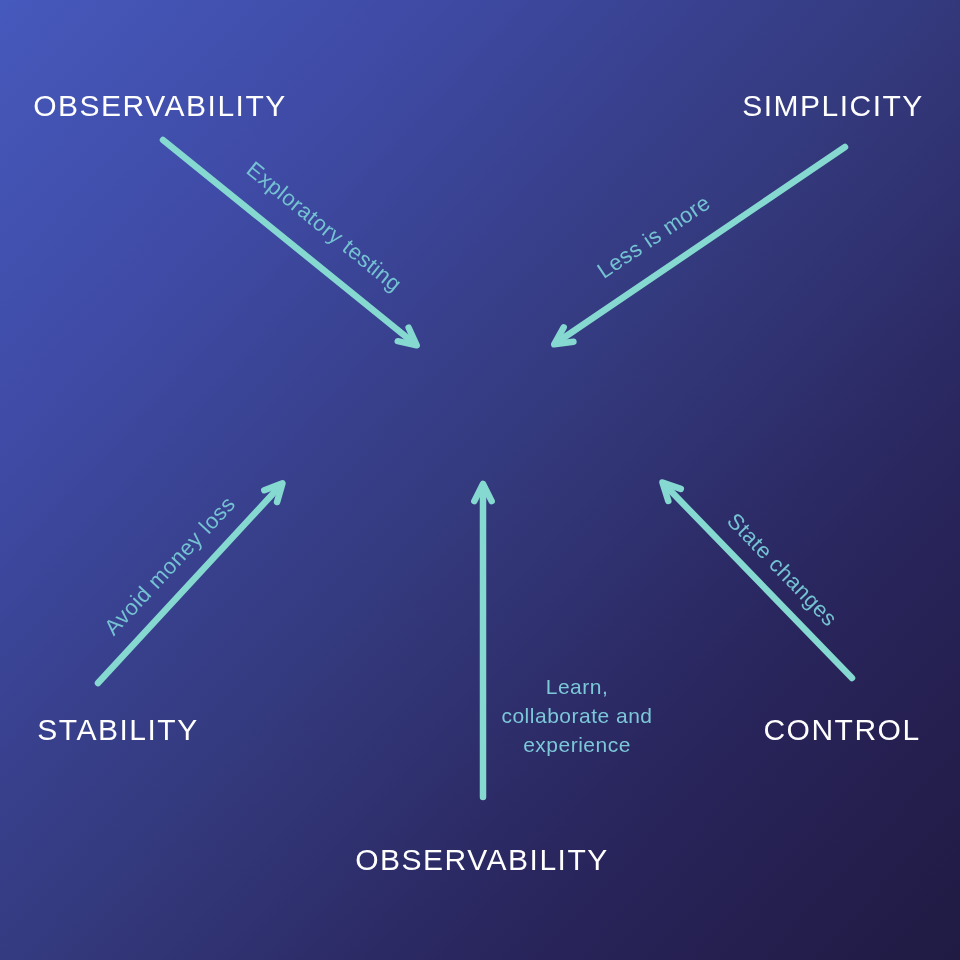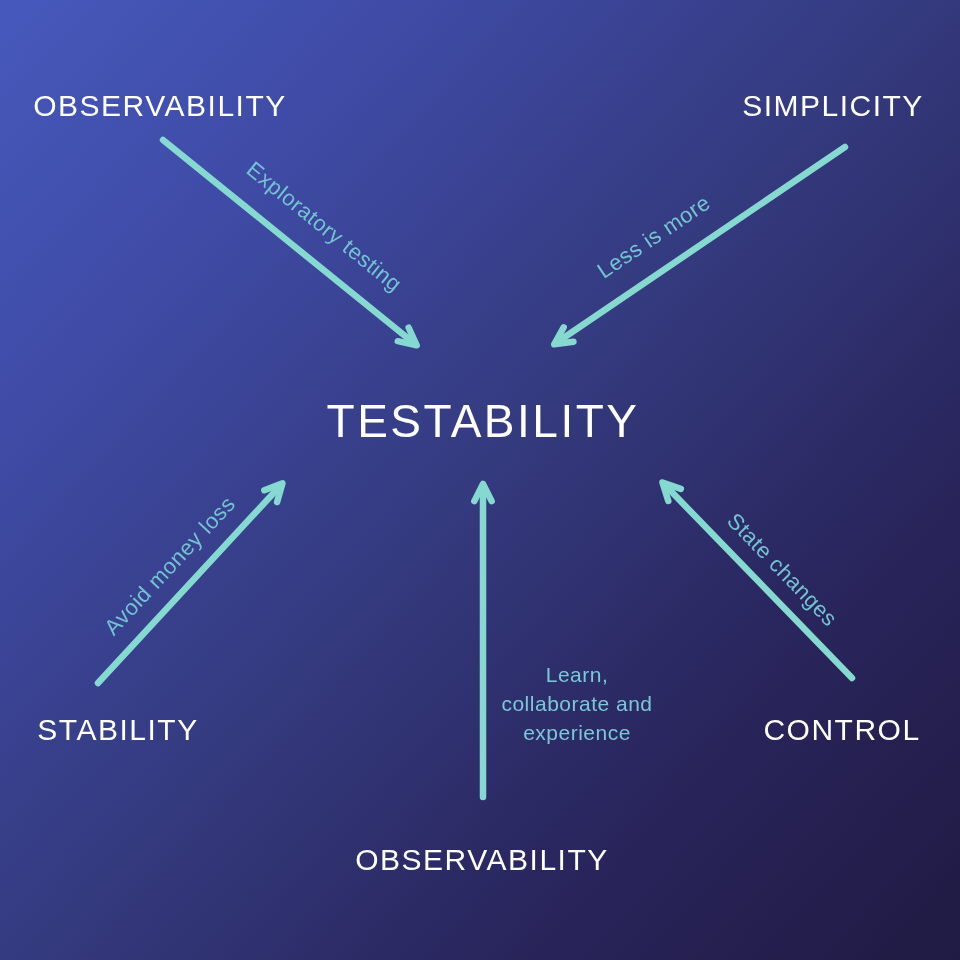--- a/index.html
+++ b/index.html
@@ -48,20 +48,21 @@
     letter-spacing: 0.5px;
     white-space: nowrap;
   }
 
   .edge-label--multiline {
     font-size: 21px;
     line-height: 1.38;
     text-align: center;
     white-space: pre-line;
     color: #7CC7D8;
+    margin-top: 12px;
   }
 </style>
 </head>
 <body>
 
 <div class="canvas">
 
   <svg class="arrow-layer" width="960" height="960" viewBox="0 0 960 960" aria-hidden="true">
     <defs>
       <marker id="arrowhead" viewBox="0 0 12 12" refX="9" refY="6" markerWidth="4" markerHeight="4" orient="auto-start-reverse">
@@ -70,21 +71,20 @@
     </defs>
     <g stroke="#85D9D0" stroke-width="6.5" stroke-linecap="round" fill="none">
       <line x1="163" y1="140" x2="415" y2="344" marker-end="url(#arrowhead)"></line>
       <line x1="845" y1="147" x2="556" y2="343" marker-end="url(#arrowhead)"></line>
       <line x1="98" y1="683" x2="281" y2="485" marker-end="url(#arrowhead)"></line>
       <line x1="852" y1="678" x2="664" y2="484" marker-end="url(#arrowhead)"></line>
       <line x1="483" y1="797" x2="483" y2="486" marker-end="url(#arrowhead)"></line>
     </g>
   </svg>
 
-  <div class="node node--center" style="left:483px; top:421px;">TESTABILITY</div>
 
   <div class="node" style="left:160px; top:106px;">OBSERVABILITY</div>
 
   <div class="node" style="left:833px; top:106px;">SIMPLICITY</div>
 
   <div class="node" style="left:842px; top:730px;">CONTROL</div>
 
   <div class="node" style="left:118px; top:730px;">STABILITY</div>
 
   <div class="node" style="left:482px; top:860px;">OBSERVABILITY</div>

